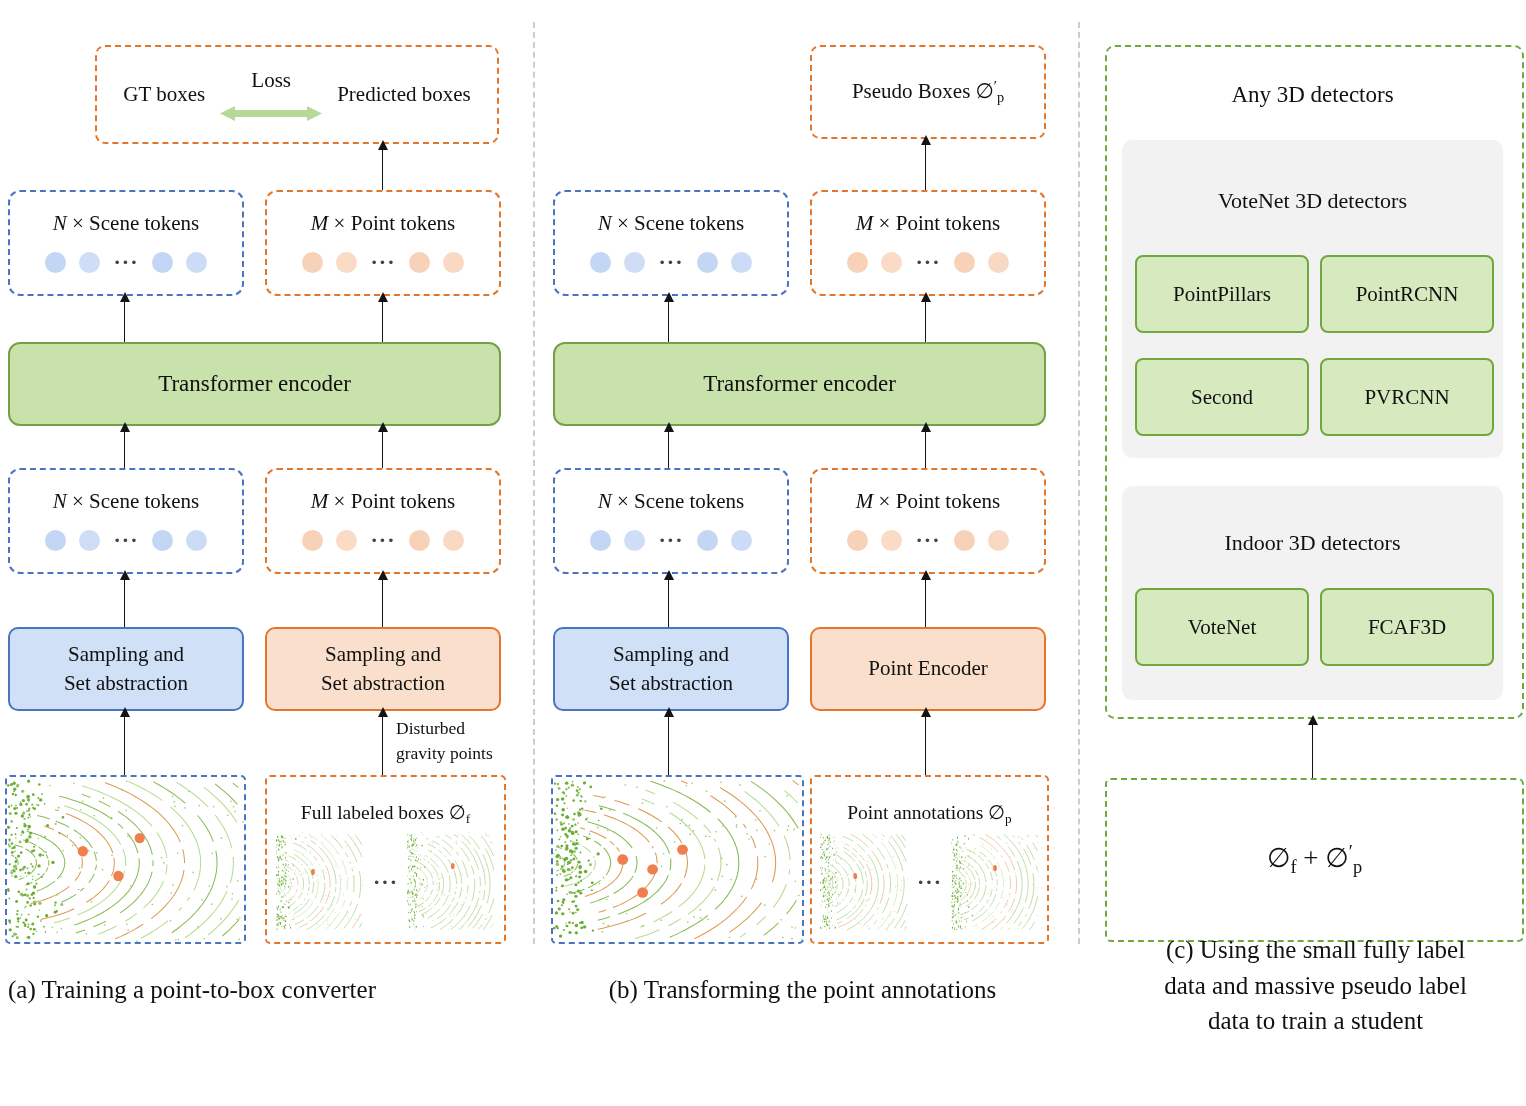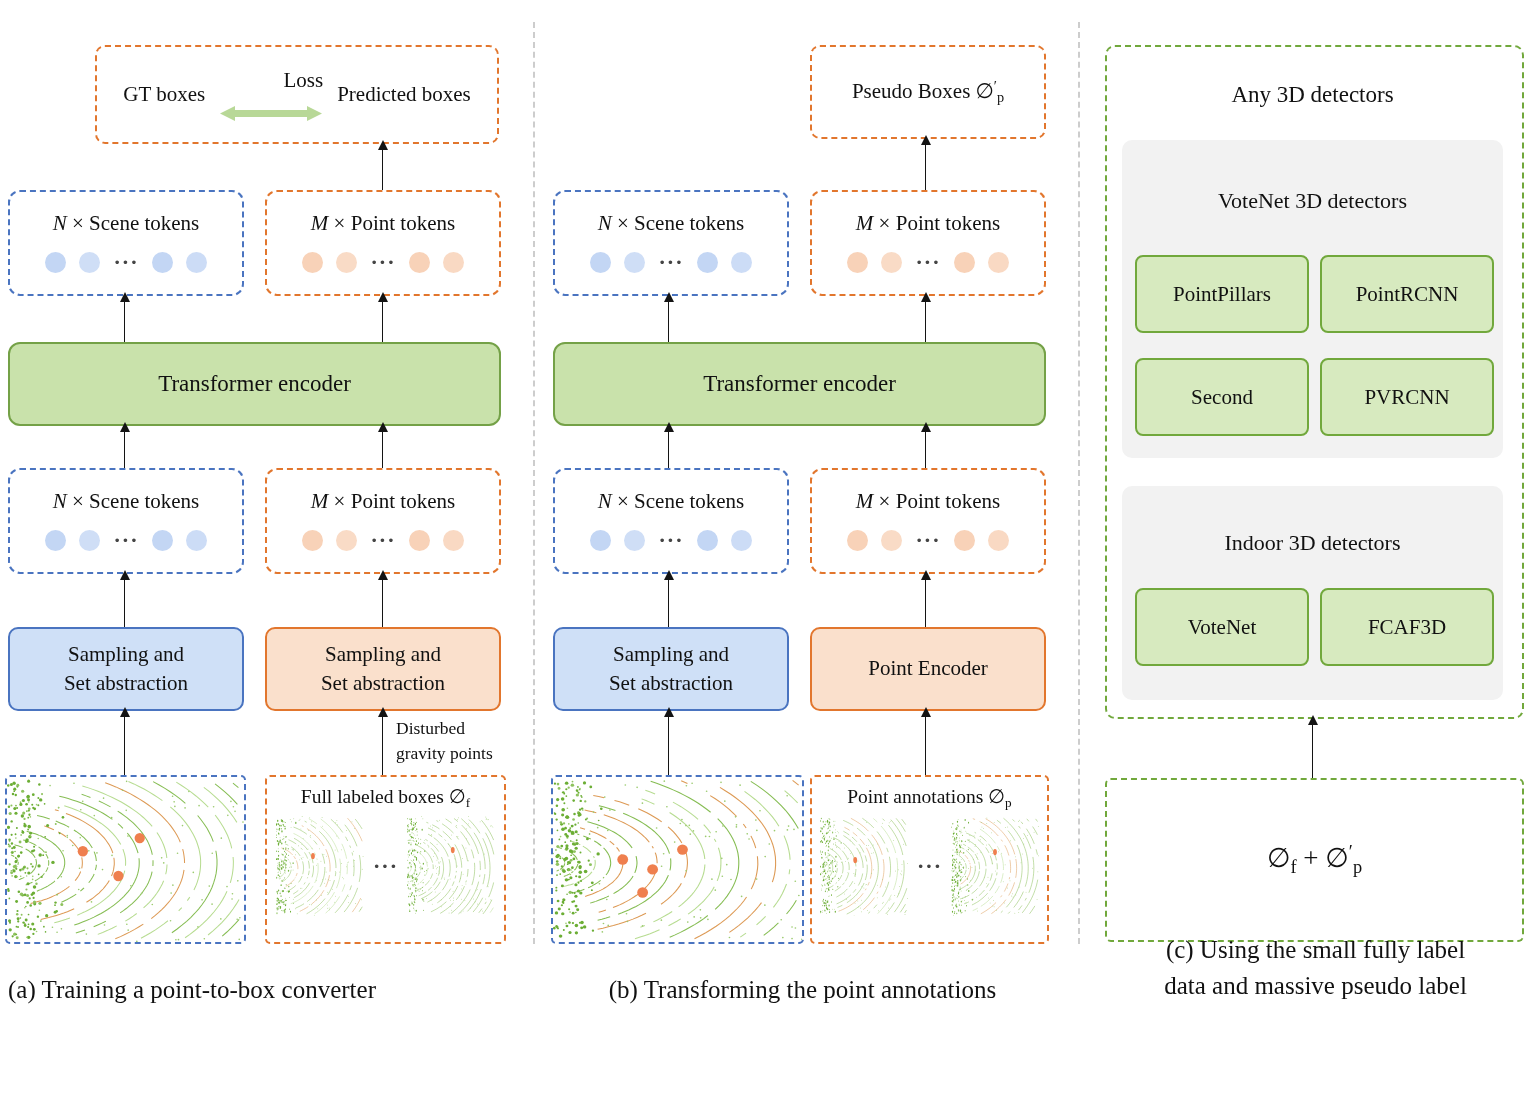--- a/index.html
+++ b/index.html
@@ -19,30 +19,30 @@
   .dot.b{background:#c3d6f4}
   .dot.o{background:#f8d2b8}
   .dot:nth-child(2){opacity:.8}
   .dot:nth-child(5){opacity:.85}
   .cdots{font-size:22px;font-weight:bold;color:#444;letter-spacing:1px}
   .encoder{background:#c9e2ab;border:2px solid #74a147;border-radius:12px;display:flex;align-items:center;justify-content:center;font-size:23px}
   .solid-box{border-radius:10px;display:flex;flex-direction:column;align-items:center;justify-content:center;font-size:21px;line-height:1.4}
   .blue-solid{background:#cfe0f7;border:2px solid #4a74c0}
   .orange-solid{background:#fae0cc;border:2px solid #e2762d}
   .loss-inner{display:flex;height:100%;align-items:center;justify-content:center;gap:14px;font-size:21px}
-  .loss-mid{display:flex;flex-direction:column;align-items:flex-end;gap:12px}
+  .loss-mid{display:flex;flex-direction:column;align-items:center;gap:12px}
   .loss-label{font-size:21px}
   .arrow-up{width:16px}
   .arrow-up .line{position:absolute;left:50%;margin-left:-1px;top:6px;bottom:0;border-left:1.7px solid #141414}
   .arrow-up .head{position:absolute;top:0;left:50%;transform:translateX(-50%);width:0;height:0;
     border-left:5.5px solid transparent;border-right:5.5px solid transparent;border-bottom:10px solid #141414}
   .side-note{font-size:17.5px;line-height:1.45}
   .img-frame{border-radius:5px}
   .fillsvg{width:100%;height:100%;display:block}
-  .img-title{text-align:center;font-size:19.5px;margin-top:8px;white-space:nowrap}
+  .img-title{text-align:center;font-size:19.5px;margin-top:24px;white-space:nowrap}
   .thumb-row{display:flex;align-items:center;justify-content:center;gap:9px;margin-top:5px}
   .thumb{width:88px;height:100px;display:block}
   .sym{font-family:"DejaVu Serif","DejaVu Sans",serif}
   .sub{font-size:0.68em;vertical-align:-0.3em}
   .sup{font-size:0.68em;vertical-align:0.5em}
   .caption{font-size:25px;line-height:1.42}
   .gray-panel{background:#f2f2f2;border-radius:10px}
   .panel-title{font-size:22px;text-align:center}
   .big-title{font-size:23px;text-align:center}
   .green-btn{background:#d7eabf;border:2px solid #71a83c;border-radius:8px;display:flex;align-items:center;justify-content:center;font-size:21px}
@@ -2000,15 +2000,16 @@
 
   <div class="abs dashed-box green-dash formula-box" style="left:1105px;top:778px;width:415px;height:160px;border-radius:6px">
     <div class="formula">
       <span class="sym">∅</span><span class="sub">f</span><span> + </span><span class="sym">∅</span><span class="sup">′</span><span class="sub">p</span>
     </div>
   </div>
 
   <div class="abs caption" style="left:1108px;top:932px;width:415px;text-align:center">
     <div>(c) Using the small fully label</div>
     <div>data and massive pseudo label</div>
+    <div>data to train a student</div>
   </div>
 
 </div>
 
 </body></html>

